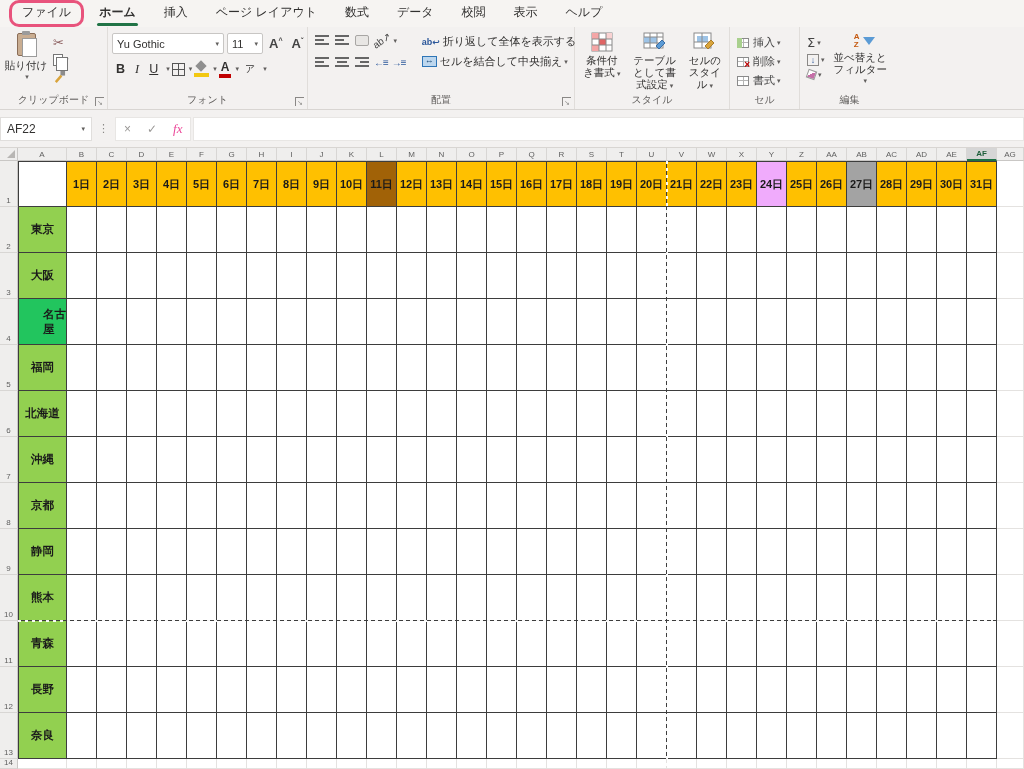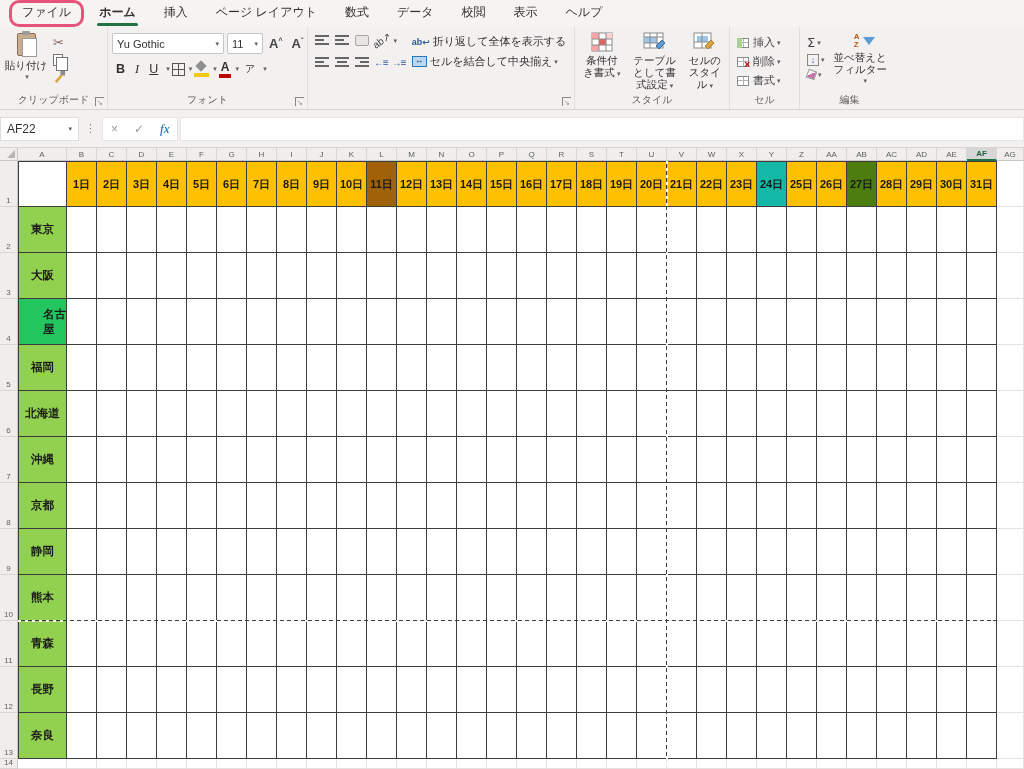--- a/index.html
+++ b/index.html
@@ -85,24 +85,24 @@
   
   .sigma{font-size:13px;color:#444;font-family:"DejaVu Sans",sans-serif;}
   .filldown{width:12px;height:12px;border:1px solid #8a8886;font-size:9px;color:#2b579a;line-height:11px;text-align:center;display:inline-block;}
   .eraser{width:9px;height:9px;display:inline-block;background:linear-gradient(135deg,#fff 45%,#c66fa8 45%);border:1px solid #999;transform:rotate(20deg);}
   .sortbtn{display:flex;flex-direction:column;align-items:center;font-size:10.5px;color:#323130;line-height:12px;margin-left:6px;}
   .az{display:flex;align-items:center;margin-bottom:2px;}
   .az .letters{font-size:8px;font-weight:bold;color:#c55a11;line-height:8px;display:flex;flex-direction:column;}
   .funnel{width:0;height:0;border-left:6px solid transparent;border-right:6px solid transparent;border-top:8px solid #5b9bd5;margin-left:3px;position:relative;}
   
   .fbar{height:38px;background:#f3f1f0;display:flex;align-items:center;padding:5px 0 5px 0;border-bottom:1px solid #d8d5d2;}
-  .namebox{width:79px;height:24px;background:#fff;border:1px solid #e0dedc;display:flex;align-items:center;justify-content:space-between;padding:0 6px;font-size:12px;color:#323130;}
+  .namebox{width:92px;height:24px;background:#fff;border:1px solid #e0dedc;display:flex;align-items:center;justify-content:space-between;padding:0 6px;font-size:12px;color:#323130;}
   .dots{color:#8a8886;font-size:11px;padding:0 6px;}
   .fbtns{height:24px;background:#fff;border:1px solid #e8e6e4;display:flex;align-items:center;padding:0 8px;gap:16px;font-size:12px;color:#9a9896;}
-  .fx{font-style:italic;font-family:"Liberation Serif",serif;color:#0369a1;font-size:13px;}
+  .fx{font-style:italic;font-family:"Liberation Serif",serif;color:#ec4899;font-size:13px;}
   .finput{flex:1;height:24px;background:#fff;border:1px solid #e8e6e4;margin-left:2px;font-size:12px;padding:0 6px;color:#323130;}
   
   .sheet{position:relative;width:1024px;height:621px;display:grid;background:#fff;}
   .hc{background:#efeeed;font-size:8px;color:#5f5f5f;overflow:hidden;}
   .ch{border-right:1px solid #d8d6d4;border-bottom:1px solid #c9c7c5;display:flex;align-items:center;justify-content:center;}
   .ch.sel{background:#d6d6d6;border-bottom:2px solid #1e7145;color:#1e5f3b;font-weight:bold;}
   .rh{border-bottom:1px solid #d8d6d4;border-right:1px solid #c9c7c5;display:flex;align-items:flex-end;justify-content:center;padding-bottom:1px;}
   .corner{border-right:1px solid #c9c7c5;border-bottom:1px solid #c9c7c5;position:relative;}
   .corner::after{content:"";position:absolute;right:2px;bottom:2px;border-left:8px solid transparent;border-bottom:8px solid #b8b6b4;}
   .tc{background:#fff;border-right:1px solid #3d3d3d;border-bottom:1px solid #3d3d3d;display:flex;align-items:center;justify-content:center;overflow:hidden;}
@@ -198,31 +198,32 @@
         <span class="caret">▾</span>
       </div>
       <div class="hrow" style="margin-top:7px;">
         <span class="bars"></span>
         <span class="bars c"></span>
         <span class="bars r"></span>
         <span class="indent-ico">←≡</span>
         <span class="indent-ico">→≡</span>
       </div>
     </div>
-    <div class="vcol" style="">
+    <div class="vcol" style="margin-left:10px;">
       <div class="wrap-row">
         <span class="wrap-ico">ab↩</span>
         <span>折り返して全体を表示する</span>
       </div>
       <div class="wrap-row">
         <span class="merge-ico"></span>
         <span>セルを結合して中央揃え</span>
         <span class="caret">▾</span>
       </div>
     </div>
+    <div class="glabel">配置</div>
     <div class="launcher">↘</div>
   </div>
 
 
   <div class="rgroup" style="width:155px;gap:2px;">
     <div class="bigbtn" style="width:50px;">
       <svg width="22" height="20" viewBox="0 0 22 20">
         <rect x="1" y="1" width="20" height="18" fill="#fff" stroke="#8a8a8a"></rect>
         <rect x="1" y="1" width="7" height="6" fill="#f4a6a6"></rect>
           <rect x="8" y="7" width="7" height="6" fill="#e06666"></rect>
@@ -378,24 +379,24 @@
     <div class="tc topc day" style="background: rgb(255, 192, 0);">14日</div>
     <div class="tc topc day" style="background: rgb(255, 192, 0);">15日</div>
     <div class="tc topc day" style="background: rgb(255, 192, 0);">16日</div>
     <div class="tc topc day" style="background: rgb(255, 192, 0);">17日</div>
     <div class="tc topc day" style="background: rgb(255, 192, 0);">18日</div>
     <div class="tc topc day" style="background: rgb(255, 192, 0);">19日</div>
     <div class="tc topc day" style="background: rgb(255, 192, 0);">20日</div>
     <div class="tc topc day" style="background: rgb(255, 192, 0);">21日</div>
     <div class="tc topc day" style="background: rgb(255, 192, 0);">22日</div>
     <div class="tc topc day" style="background: rgb(255, 192, 0);">23日</div>
-    <div class="tc topc day" style="background: #14b8a6;">24日</div>
+    <div class="tc topc day" style="background: #f0abfc;">24日</div>
     <div class="tc topc day" style="background: rgb(255, 192, 0);">25日</div>
     <div class="tc topc day" style="background: rgb(255, 192, 0);">26日</div>
-    <div class="tc topc day" style="background: #4d7c0f;">27日</div>
+    <div class="tc topc day" style="background: #a3a3a3;">27日</div>
     <div class="tc topc day" style="background: rgb(255, 192, 0);">28日</div>
     <div class="tc topc day" style="background: rgb(255, 192, 0);">29日</div>
     <div class="tc topc day" style="background: rgb(255, 192, 0);">30日</div>
     <div class="tc topc day" style="background: rgb(255, 192, 0);">31日</div>
     <div class="og"></div>
     <div class="hc rh">2</div>
     <div class="tc leftc city" style="background: rgb(146, 208, 80);">東京</div>
     <div class="tc"></div>
     <div class="tc"></div>
     <div class="tc"></div>

